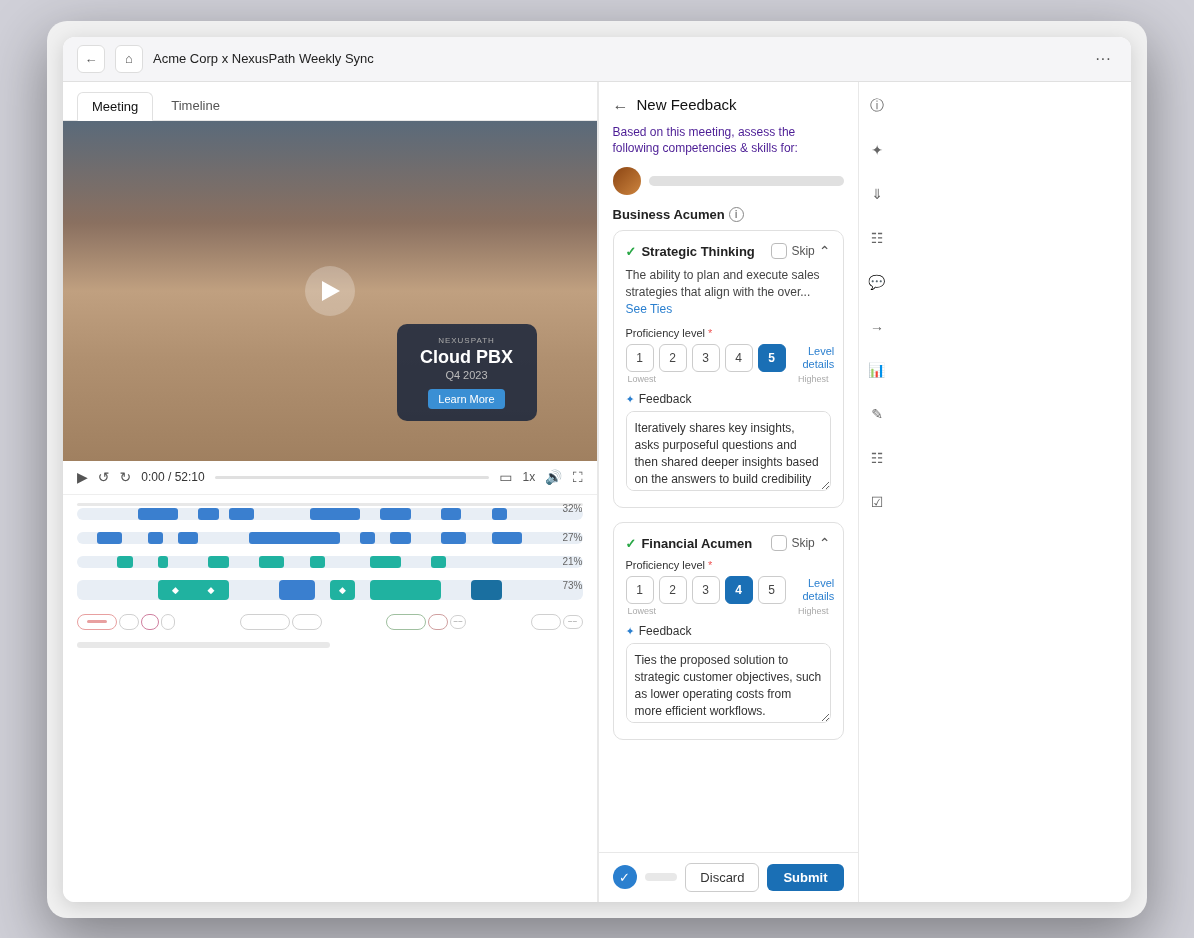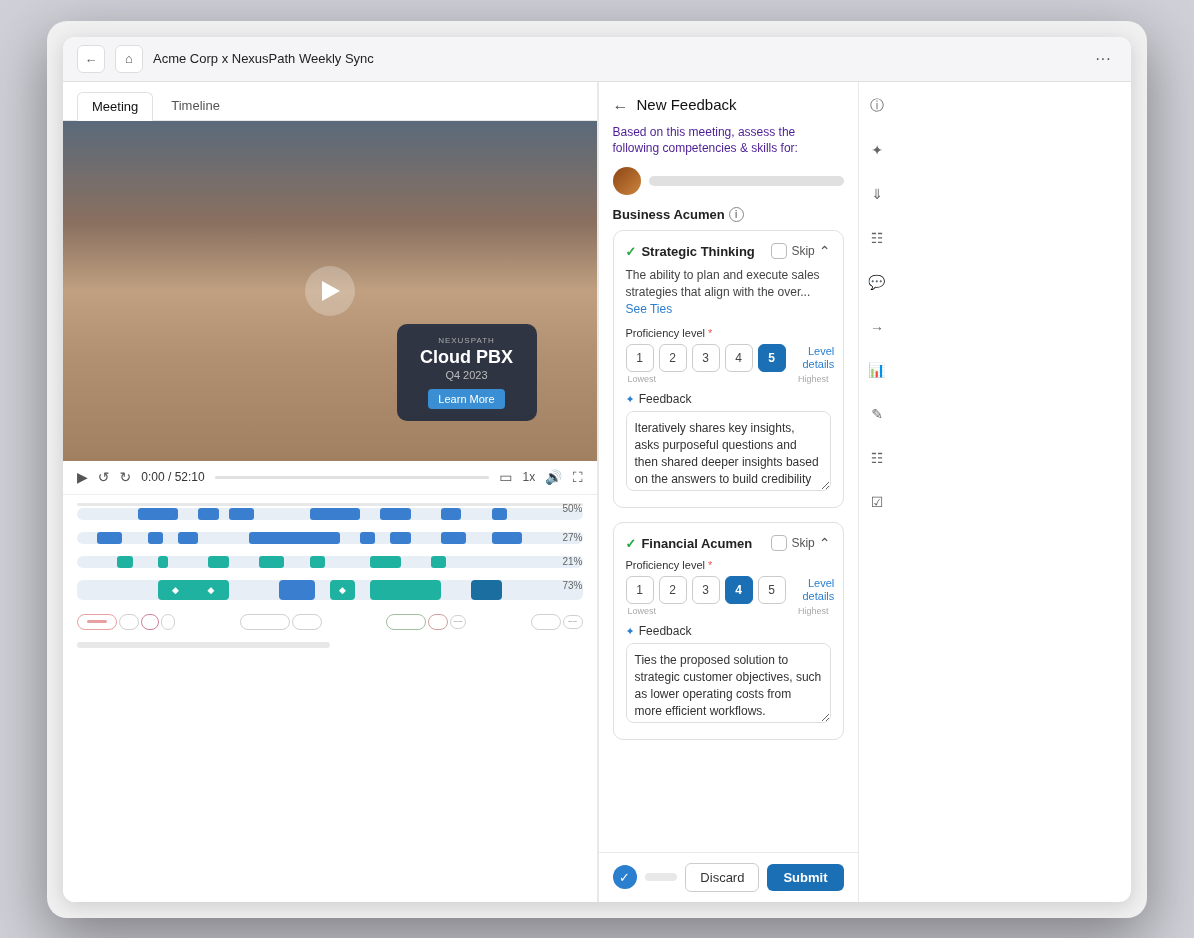--- a/index.html
+++ b/index.html
@@ -560,21 +560,21 @@
             </div>
             <div class="timeline-track">
               <div class="timeline-segment" style="left:12%;width:8%;background:#3a7fcf;"></div>
               <div class="timeline-segment" style="left:24%;width:4%;background:#3a7fcf;"></div>
               <div class="timeline-segment" style="left:30%;width:5%;background:#3a7fcf;"></div>
               <div class="timeline-segment" style="left:46%;width:10%;background:#3a7fcf;"></div>
               <div class="timeline-segment" style="left:60%;width:6%;background:#3a7fcf;"></div>
               <div class="timeline-segment" style="left:72%;width:4%;background:#3a7fcf;"></div>
               <div class="timeline-segment" style="left:82%;width:3%;background:#3a7fcf;"></div>
             </div>
-            <span class="percentage-label">50%</span>
+            <span class="percentage-label">32%</span>
           </div>
 
           <div class="track-row" style="margin-top:12px;">
             <div class="timeline-track">
               <div class="timeline-segment" style="left:4%;width:5%;background:#3a7fcf;"></div>
               <div class="timeline-segment" style="left:14%;width:3%;background:#3a7fcf;"></div>
               <div class="timeline-segment" style="left:20%;width:4%;background:#3a7fcf;"></div>
               <div class="timeline-segment" style="left:34%;width:18%;background:#3a7fcf;"></div>
               <div class="timeline-segment" style="left:56%;width:3%;background:#3a7fcf;"></div>
               <div class="timeline-segment" style="left:62%;width:4%;background:#3a7fcf;"></div>

